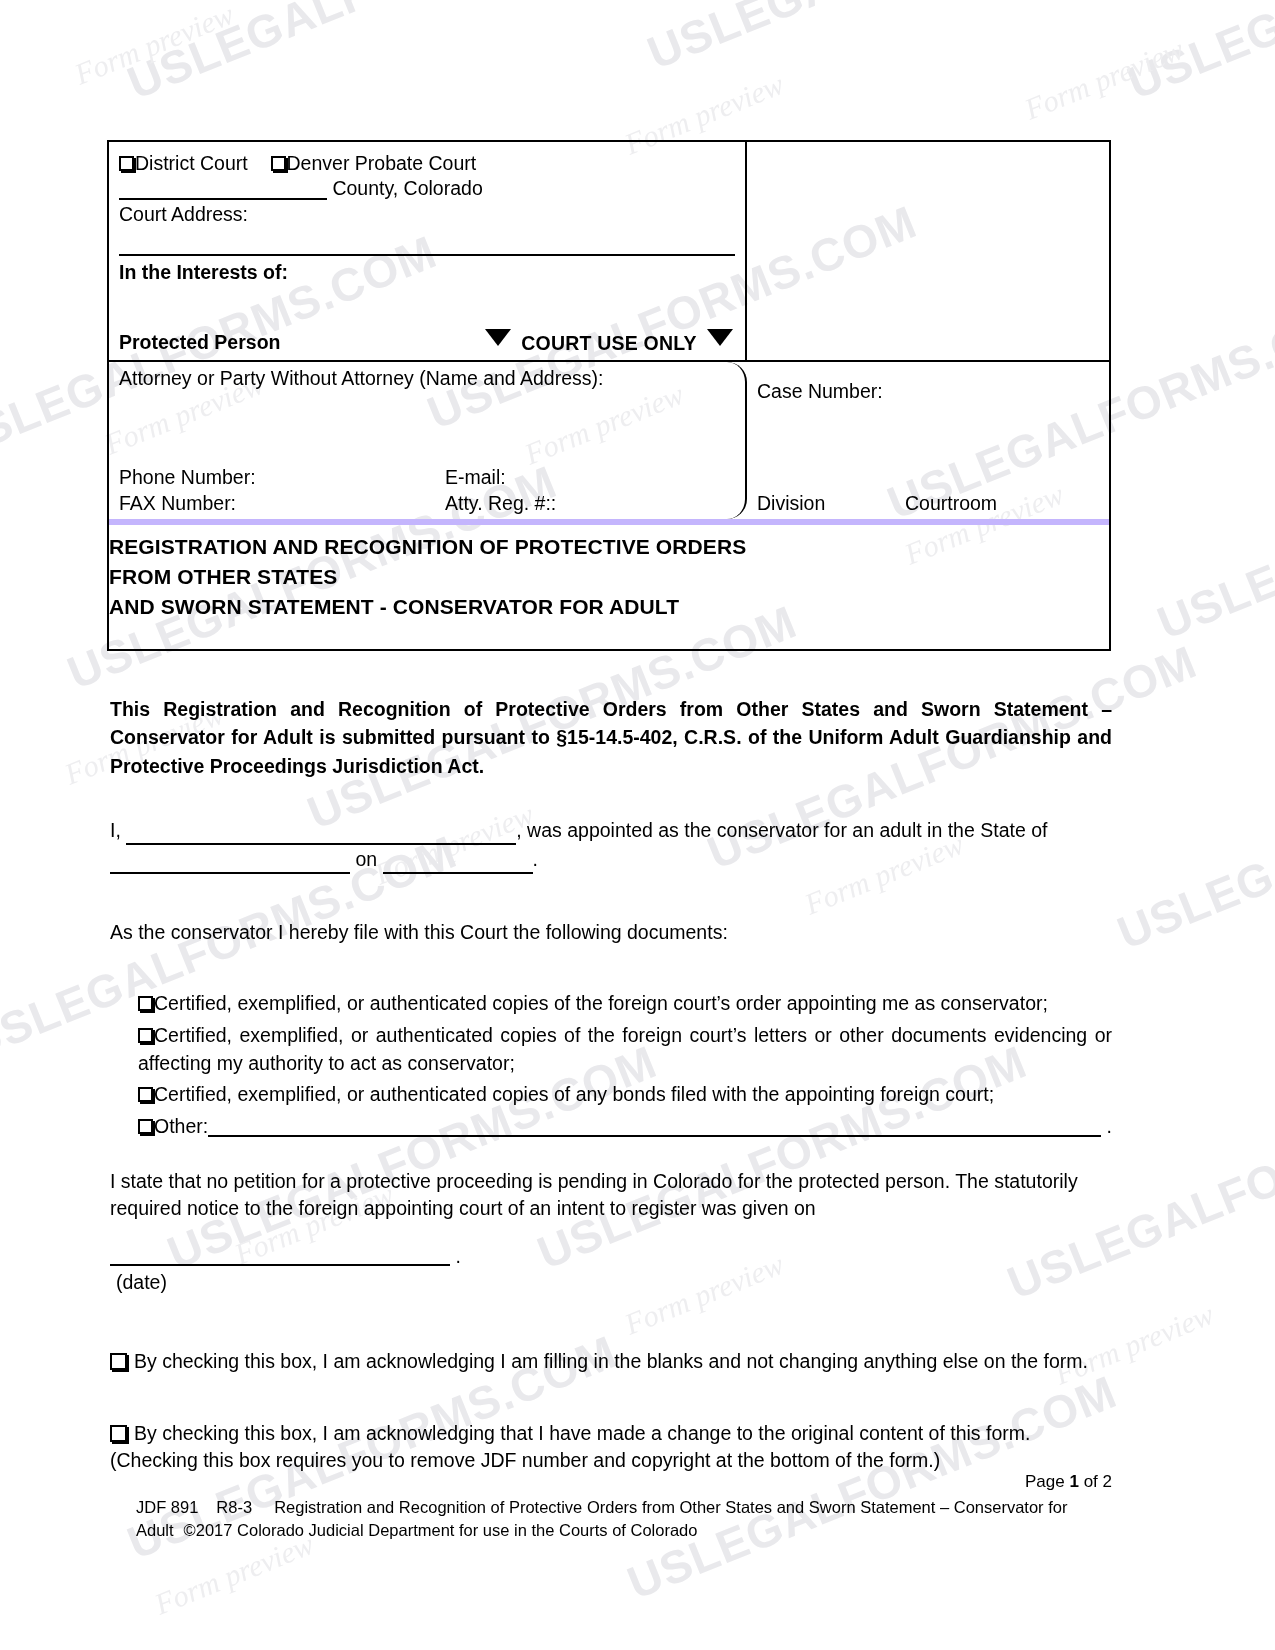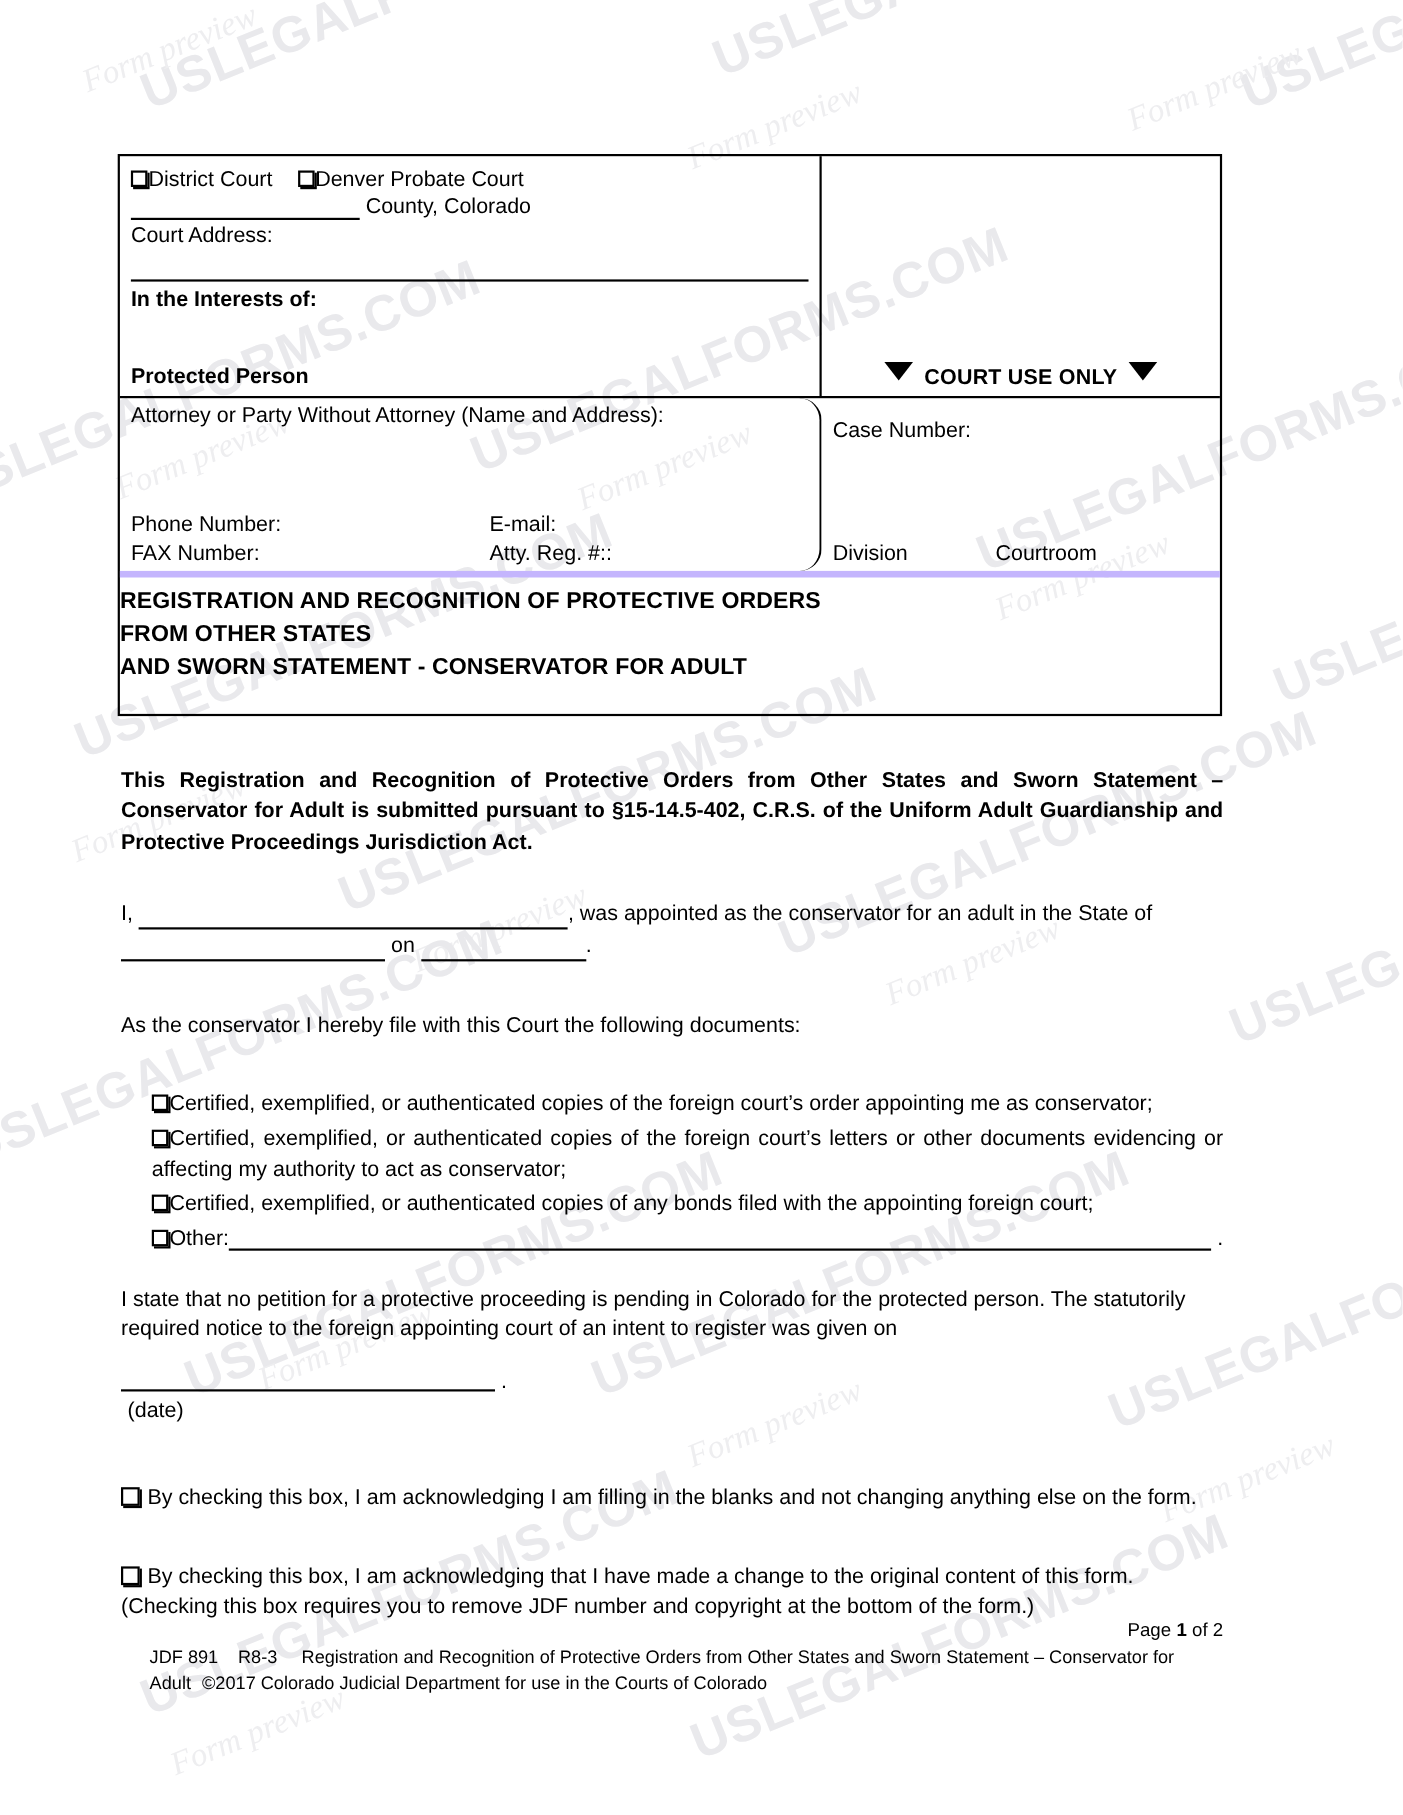--- a/index.html
+++ b/index.html
@@ -58,20 +58,21 @@
     position: absolute;
     left: 107px;
     top: 140px;
     width: 1004px;
     border: 2px solid #000;
     box-sizing: border-box;
   }
   .caption-top {
     display: flex;
     align-items: stretch;
+    flex-direction: column;
   }
   .cap-left {
     width: 638px;
     box-sizing: border-box;
     border-right: 2px solid #000;
   }
   .cap-right {
     flex: 1;
     box-sizing: border-box;
     position: relative;

